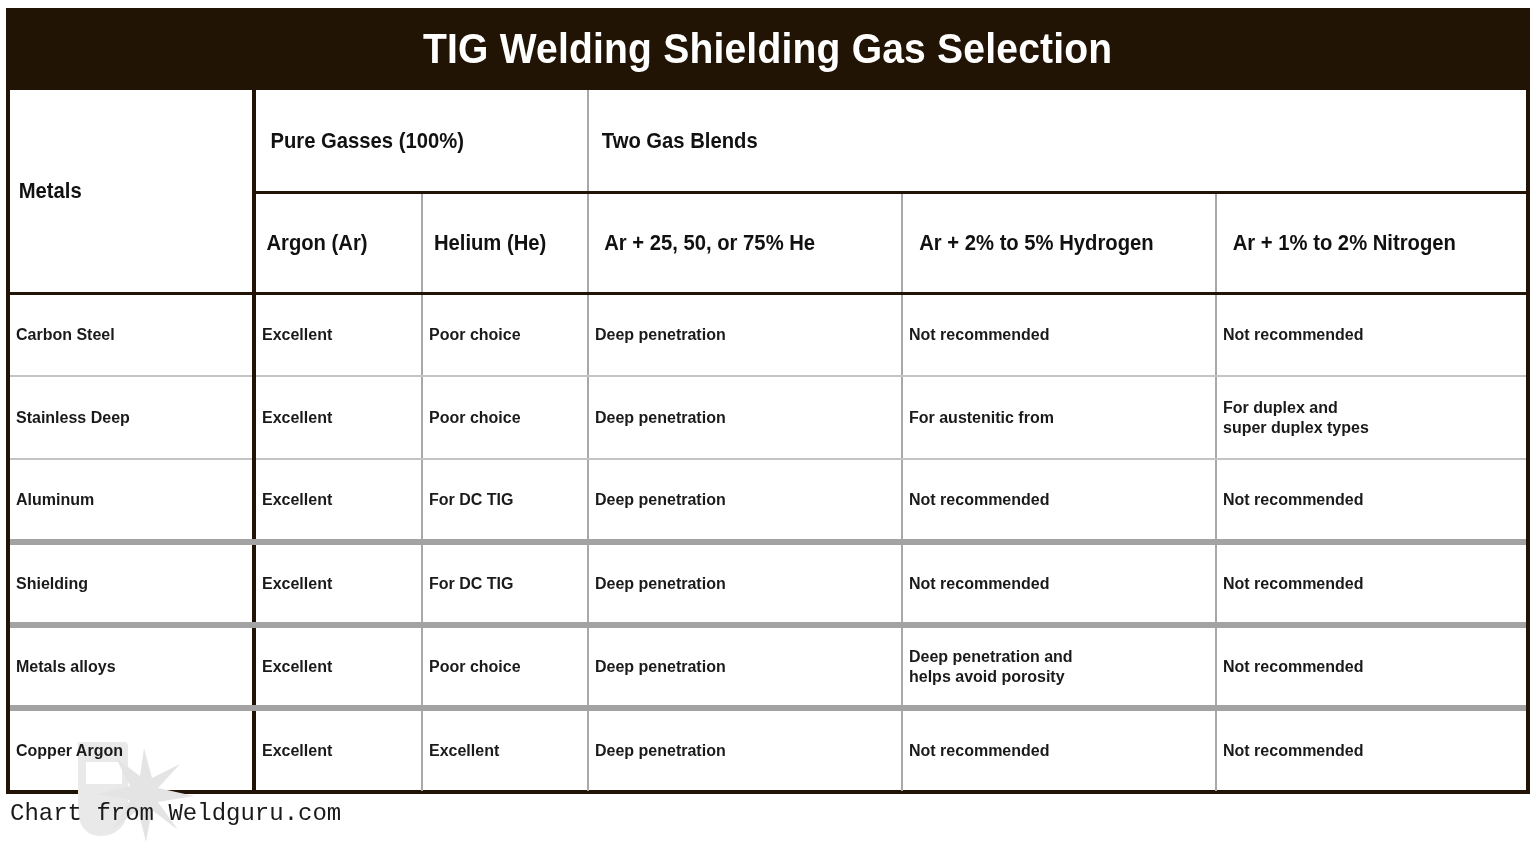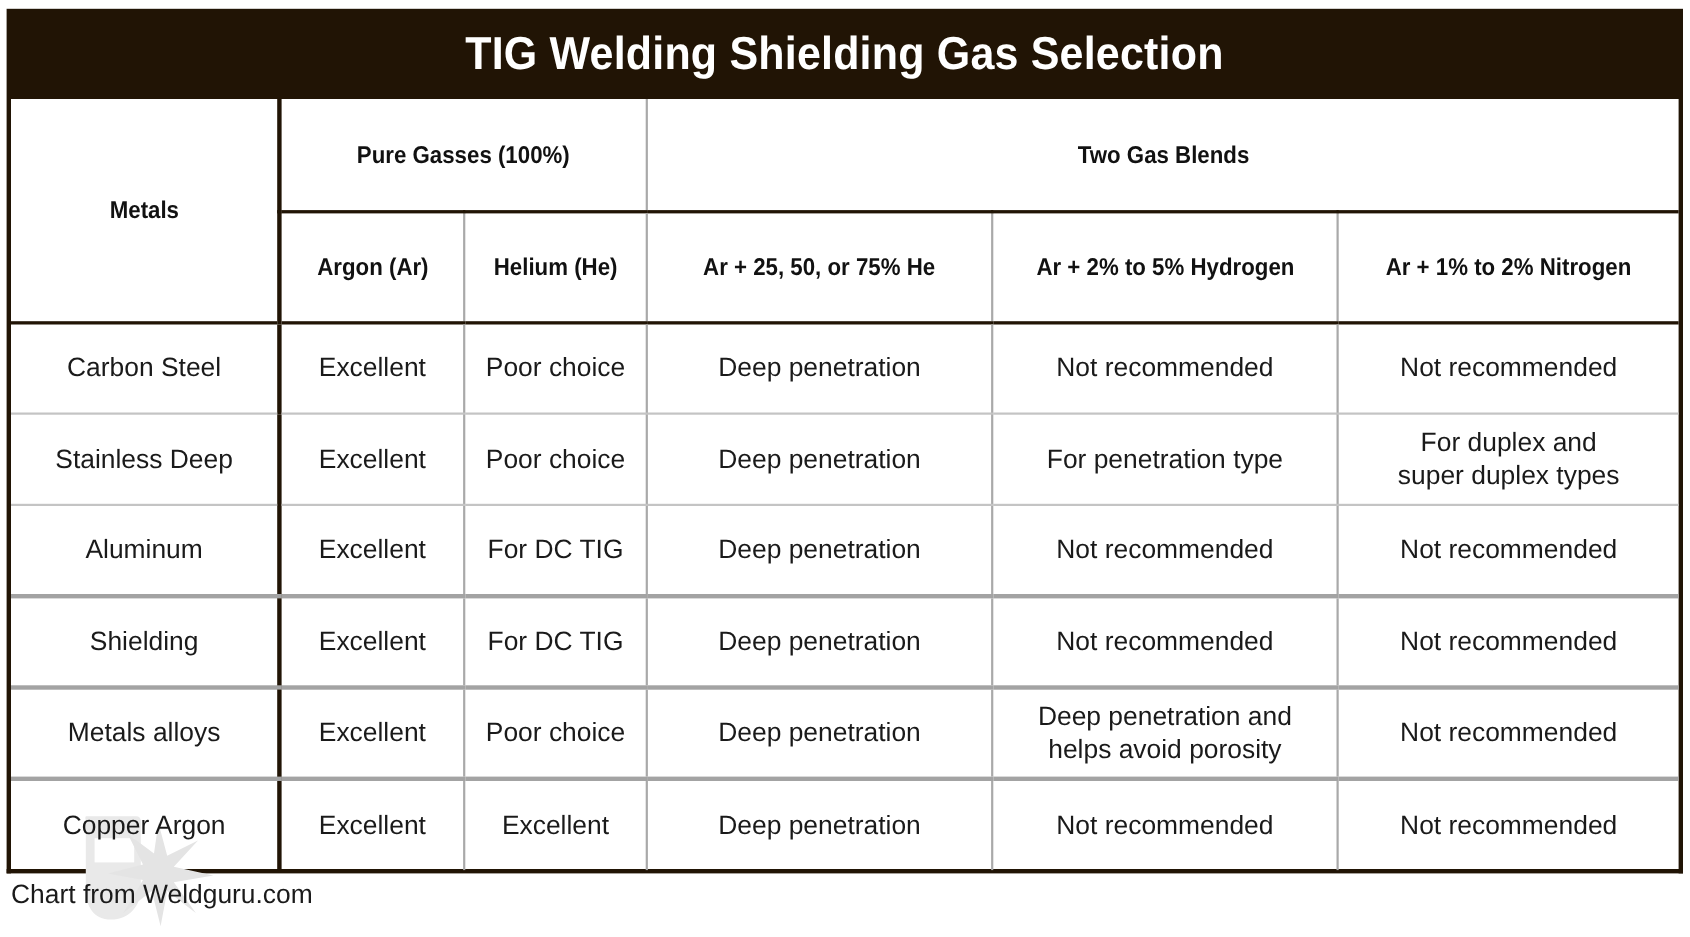--- a/index.html
+++ b/index.html
@@ -63,49 +63,49 @@
 
   table.grid {
     width: 100%;
     height: 100%;
     border-collapse: collapse;
     table-layout: fixed;
   }
 
   table.grid td, table.grid th {
     padding: 0 6px;
-    text-align: center;
+    text-align: left;
     vertical-align: middle;
     box-sizing: border-box;
     background: transparent;
   }
 
   
   .hd {
     font-size: 22px;
     font-weight: bold;
     color: #111111;
     font-stretch: condensed;
     line-height: 1.15;
   }
   .hd-inner { display: inline-block; transform: scaleX(0.92); transform-origin: center; white-space: nowrap; }
 
   
   .bd {
-    font-size: 24px;
-    font-weight: normal;
+    font-size: 16px;
+    font-weight: bold;
     color: #1a1a1a;
     line-height: 1.25;
   }
 
   
   .v-thick { border-right: 4px solid #211405; }
   .v-thin  { border-right: 2px solid #a9a9a9; }
   .h-thick { border-bottom: 3px solid #211405; }
-  .h-thin  { border-bottom: 4px solid #a3a3a3; margin-left: 24px; }
+  .h-thin  { border-bottom: 6px solid #a3a3a3; margin-left: 24px; }
   .h-dot   { border-bottom: 2px solid #c4c4c4; }
 
   
 
   
   .watermark {
     position: absolute;
     left: 58px;
     top: 648px;
     width: 130px;
@@ -117,20 +117,21 @@
 
   
   .footer {
     position: absolute;
     left: 10px;
     top: 800px;
     font-size: 24px;
     color: #1a1a1a;
     line-height: 1.2;
     white-space: nowrap;
+    font-family: Liberation Mono, monospace;
   }
 
   .cellpad { position: relative; z-index: 1; }
 </style>
 </head>
 <body>
 
 <div class="chart-wrap">
 
   <div class="title-bar">
@@ -196,21 +197,21 @@
           <td class="bd v-thin  h-dot"><span class="cellpad">Deep penetration</span></td>
           <td class="bd v-thin  h-dot"><span class="cellpad">Not recommended</span></td>
           <td class="bd        h-dot"><span class="cellpad">Not recommended</span></td>
         </tr>
 
         <tr style="height:83px">
           <td class="bd v-thick h-dot"><span class="cellpad">Stainless Deep</span></td>
           <td class="bd v-thin  h-dot"><span class="cellpad">Excellent</span></td>
           <td class="bd v-thin  h-dot"><span class="cellpad">Poor choice</span></td>
           <td class="bd v-thin  h-dot"><span class="cellpad">Deep penetration</span></td>
-          <td class="bd v-thin  h-dot"><span class="cellpad">For penetration type</span></td>
+          <td class="bd v-thin  h-dot"><span class="cellpad">For austenitic from</span></td>
           <td class="bd        h-dot"><span class="cellpad">For duplex and<br>super duplex types</span></td>
         </tr>
 
         <tr style="height:83px">
           <td class="bd v-thick h-thin"><span class="cellpad">Aluminum</span></td>
           <td class="bd v-thin  h-thin"><span class="cellpad">Excellent</span></td>
           <td class="bd v-thin  h-thin"><span class="cellpad">For DC TIG</span></td>
           <td class="bd v-thin  h-thin"><span class="cellpad">Deep penetration</span></td>
           <td class="bd v-thin  h-thin"><span class="cellpad">Not recommended</span></td>
           <td class="bd        h-thin"><span class="cellpad">Not recommended</span></td>

